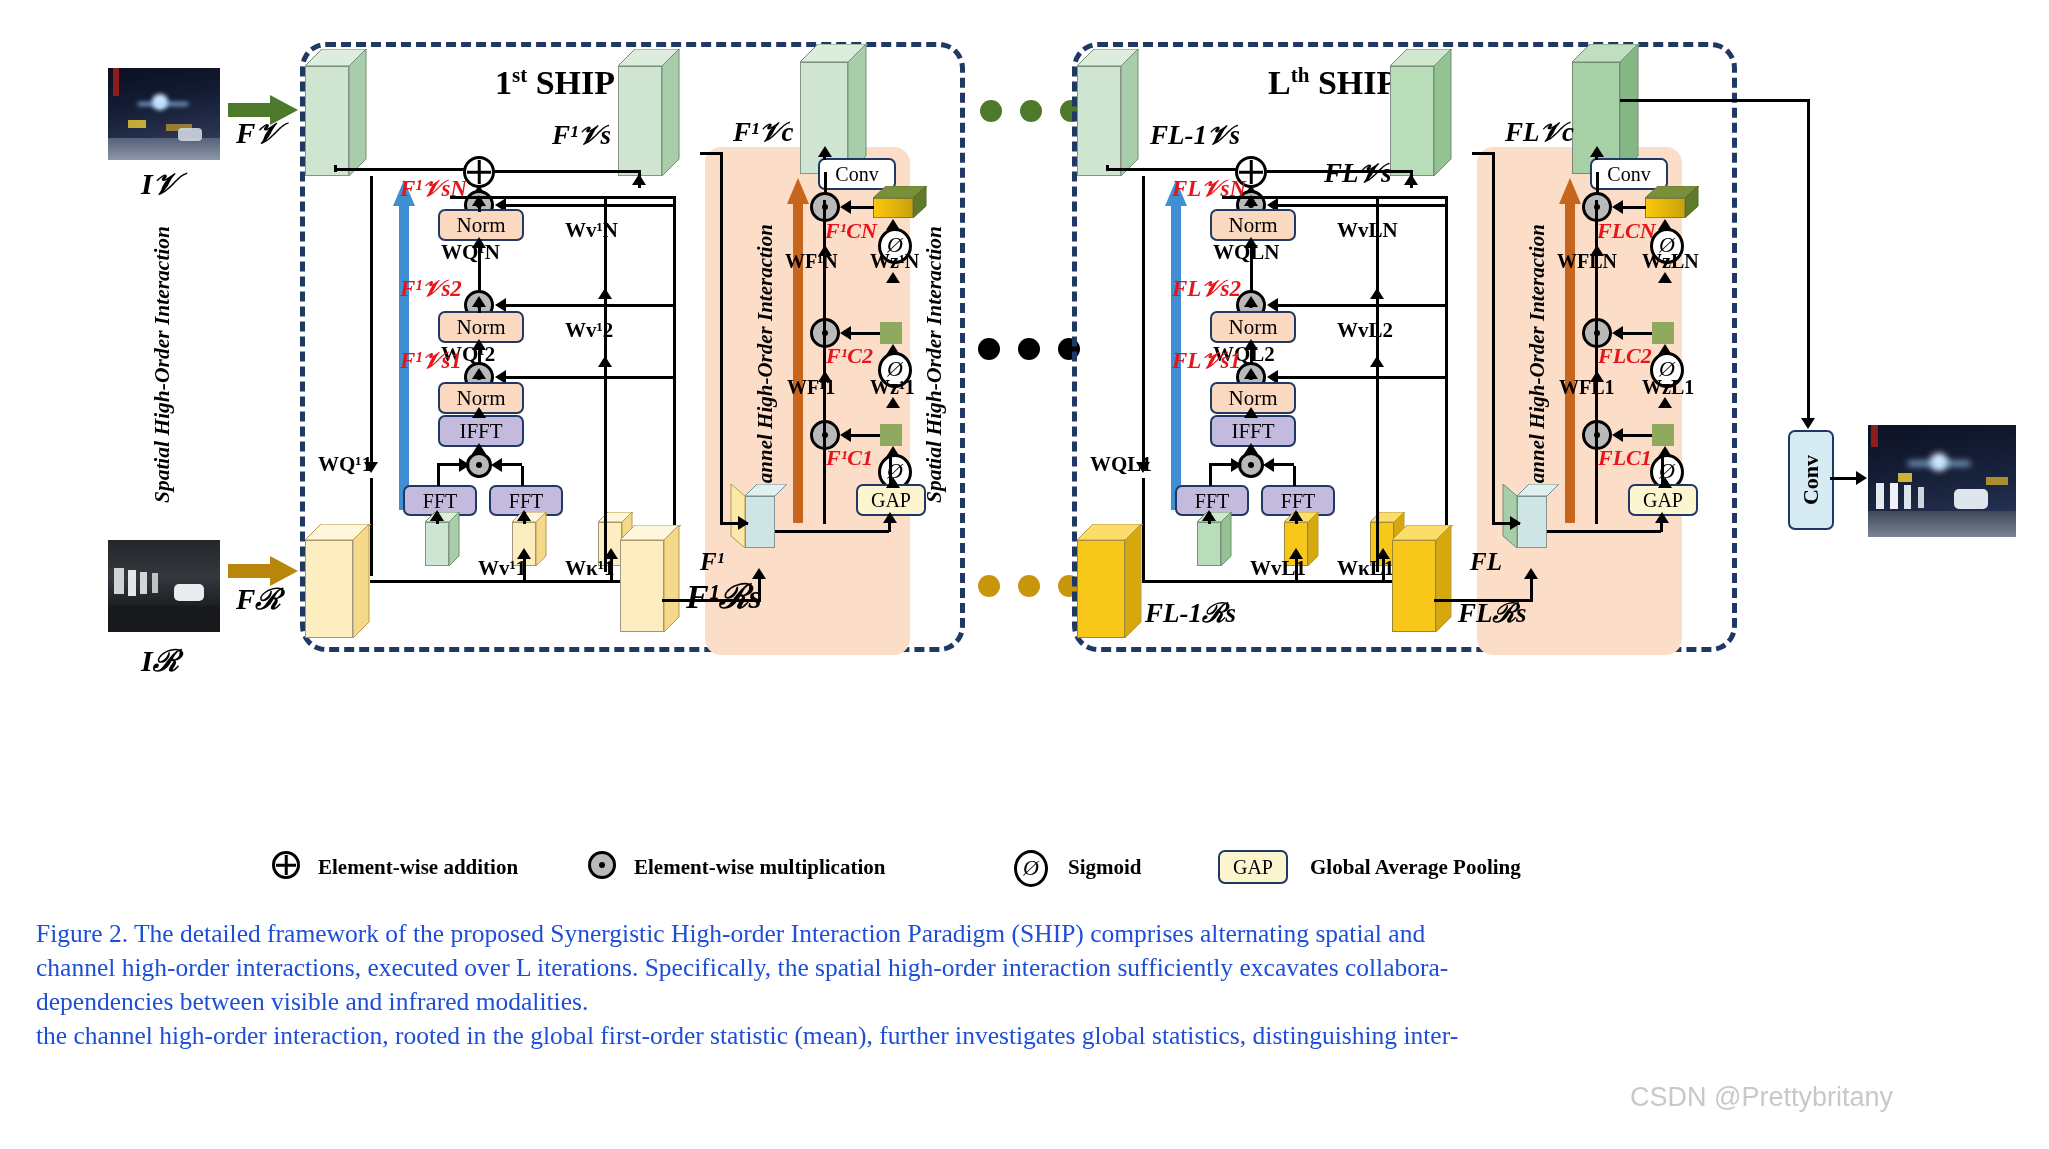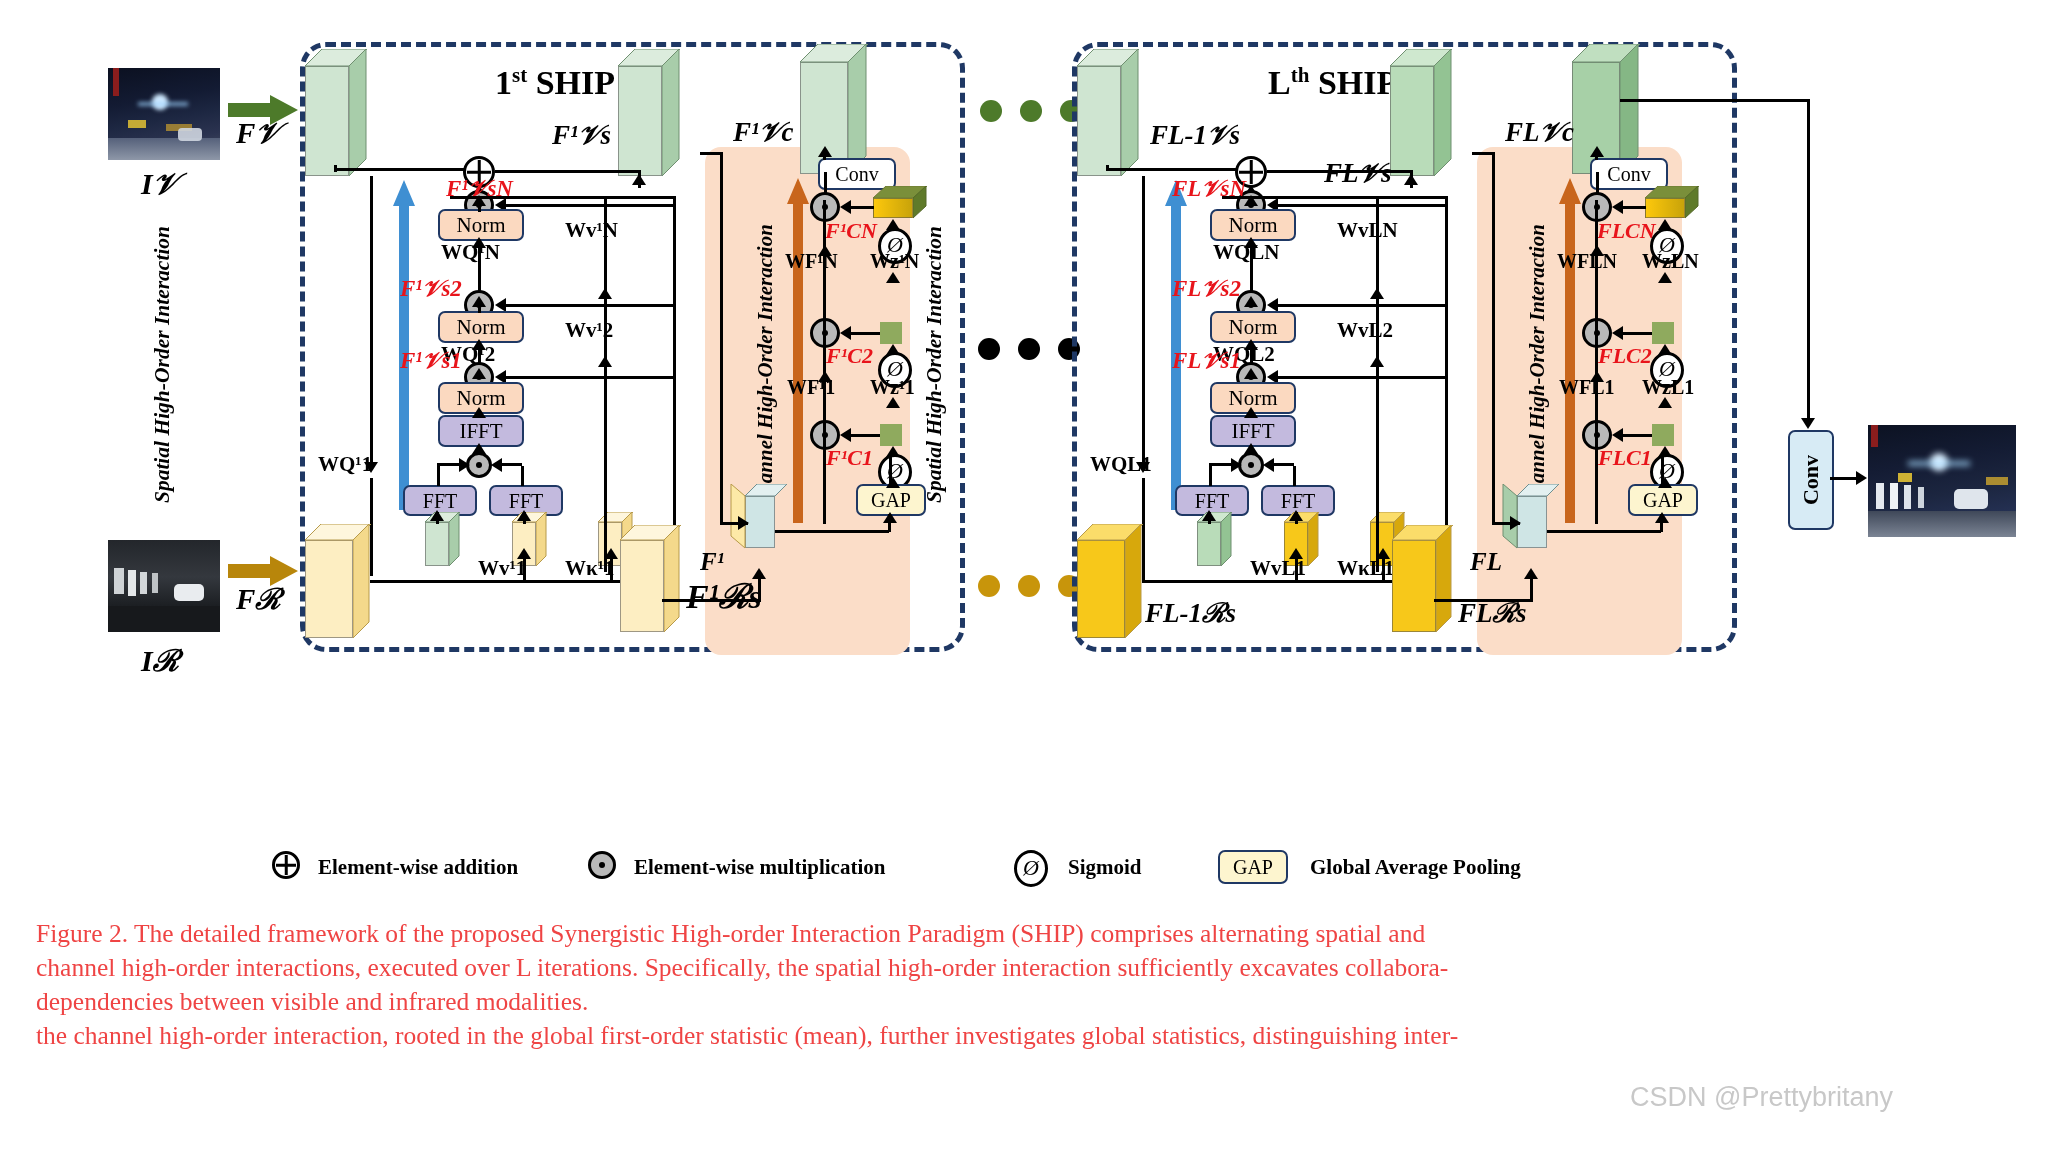--- a/index.html
+++ b/index.html
@@ -57,21 +57,21 @@
   
   .vdots{position:absolute;display:flex;flex-direction:column;align-items:center;justify-content:space-between;}
   .hdots{position:absolute;display:flex;align-items:center;gap:18px;}
   .hdots i{display:block;width:22px;height:22px;border-radius:50%;}
 
   
   .photo{position:absolute;overflow:hidden;}
 
   
   #caption{position:absolute;font-family:"Liberation Serif",serif;font-size:25.5px;line-height:1.33;
-           color:#ef4444;text-align:justify;}
+           color:#1d4ed8;text-align:justify;}
   #watermark{position:absolute;color:#c8c8c8;font-family:"Liberation Sans",sans-serif;font-size:27px;}
 
   
   .leg-txt{position:absolute;font-weight:bold;font-family:"Liberation Serif",serif;font-size:21px;color:#000;white-space:nowrap;}
 </style>
 </head>
 <body>
 
 <div id="root">
 
@@ -200,21 +200,21 @@
   <div class="ln lnv" style="left:638px;top:188px;height:-18px;"></div>
   <div class="ln lnv" style="left:638px;top:187px;height:-17px;"></div>
   <div class="ln lnv" style="left:638px;top:186px;height:-16px;"></div>
   <div class="ln lnv" style="left:638px;top:170px;height:18px;"></div>
   <div class="ar ar-up" style="left:632px;top:174px;"></div>
 
   <div class="ln lnv" style="left:478px;top:188px;height:10px;"></div>
   <div class="ar ar-up" style="left:472px;top:185px;"></div>
 
   <div class="circ mul" style="left:464px;top:190px;width:30px;height:30px;"></div>
-  <div class="txt redlbl" style="left:400px;top:176px;font-size:23px;margin-left:46px;">
+  <div class="txt redlbl" style="left:400px;top:176px;font-size:23px;">
     <span>F¹𝒱sN</span>
   </div>
 
   <div class="ln lnh" style="left:503px;top:204px;width:170px;"></div>
   <div class="ar ar-lf" style="left:495px;top:198px;"></div>
 
   <div class="opbox norm" style="left:438px;top:209px;width:82px;height:28px;font-size:21px;">Norm</div>
   <div class="ln lnv" style="left:478px;top:220px;height:0;"></div>
   <div class="ar ar-up" style="left:472px;top:195px;"></div>
   <div class="ln lnv" style="left:478px;top:204px;height:8px;"></div>

